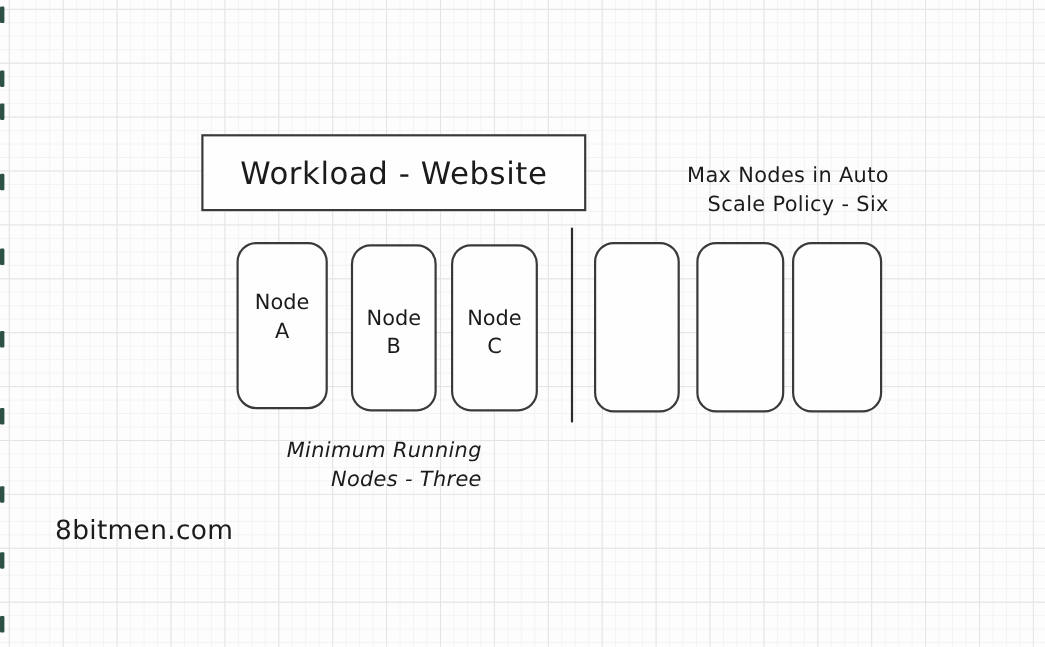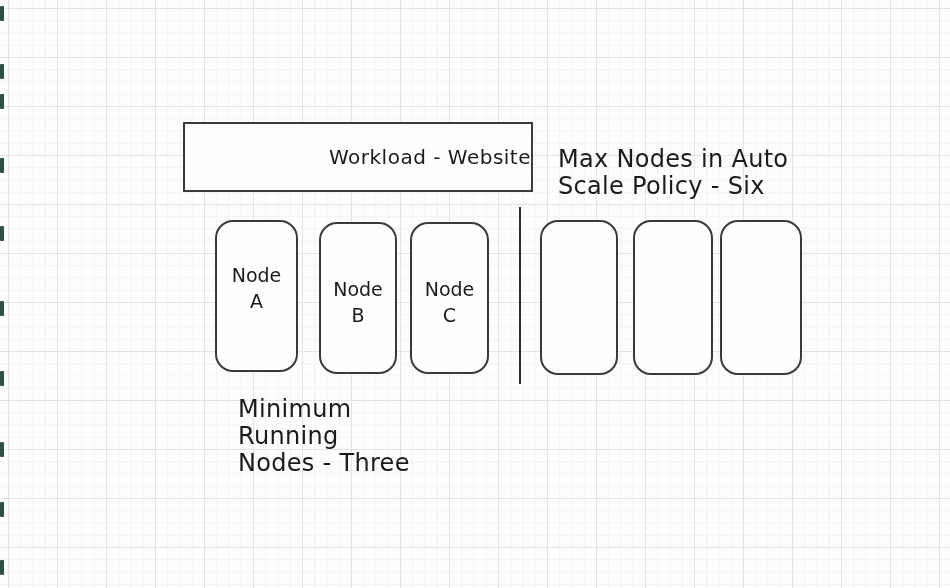--- a/index.html
+++ b/index.html
@@ -26,34 +26,34 @@
     height: 15px;
     background: #2d5146;
     border-radius: 1px;
   }
   .workload-box {
     position: absolute;
     left: 183px; top: 122px;
     width: 346px; height: 66px;
     background: #fffefe;
     border: 2px solid #3a3a3a;
-    display: flex; align-items: center; justify-content: flex-end;
-    font-size: 20px;
+    display: flex; align-items: center; justify-content: center;
+    font-size: 28px;
     letter-spacing: 0.5px;
   }
   .caption {
     position: absolute;
-    text-align: left;
+    text-align: right;
     white-space: pre-line;
-    font-size: 24px;
+    font-size: 19px;
     line-height: 27px;
     letter-spacing: 0.3px;
   }
   .max-caption    { left: 558px; top: 146px; width: 250px; }
-  .min-caption    { left: 238px; top: 396px; width: 200px; }
+  .min-caption    { left: 238px; top: 396px; width: 200px; font-style: italic; }
   .buffer-caption { left: 552px; top: 395px; width: 240px; }
   .node-box {
     position: absolute;
     background: #fffefe;
     border: 2px solid #3a3a3a;
     border-radius: 18px;
     display: flex; align-items: center; justify-content: center;
   }
   .node-box .node-label {
     text-align: center;
@@ -134,15 +134,16 @@
   <div class="divider"></div>
 
   <div class="node-box buffer-1"></div>
   <div class="node-box buffer-2"></div>
   <div class="node-box buffer-3"></div>
 
   <div class="caption min-caption">Minimum Running
 Nodes - Three</div>
 
 
+  <div class="watermark">8bitmen.com</div>
 
 
 </div>
 
 </body></html>

